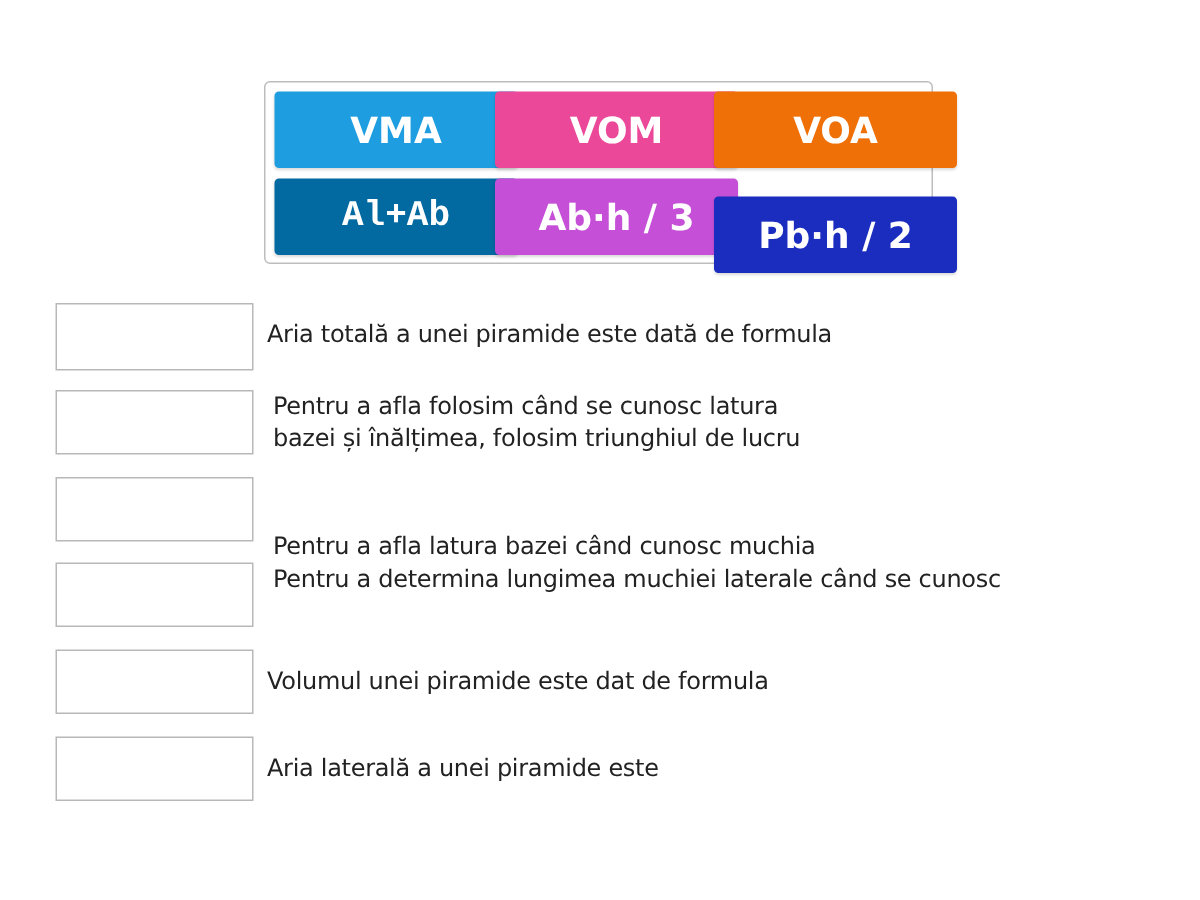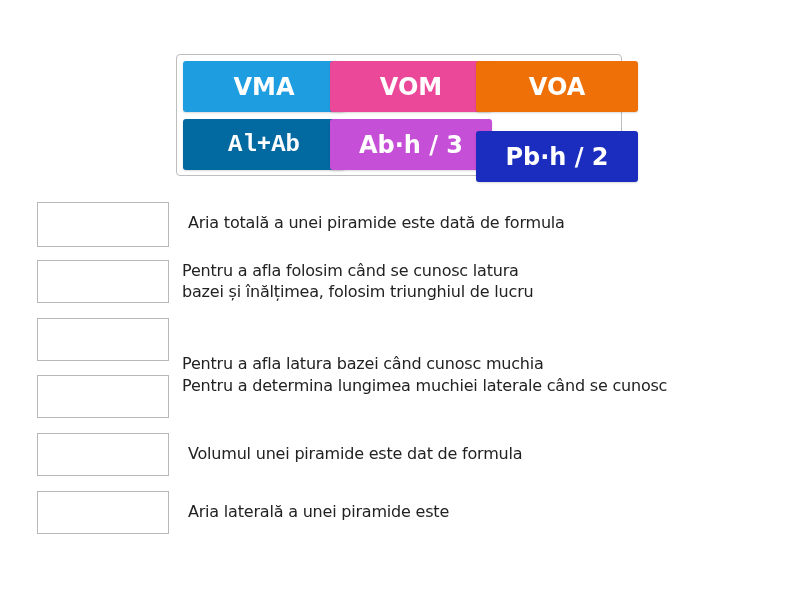--- a/index.html
+++ b/index.html
@@ -21,21 +21,21 @@
     font-family: "DejaVu Sans", sans-serif; font-weight: bold; font-size: 24px;
     letter-spacing: 0px; cursor: grab;
     box-shadow: 0 1px 2px rgba(0,0,0,0.15);
   }
   .row-item { position: absolute; left: 37px; }
   .dropbox {
     position: absolute; left: 0; width: 132px; height: 43px;
     border: 1px solid #b8b8b8; box-sizing: border-box; background: #fff;
   }
   .prompt {
-    position: absolute; left: 151px;
+    position: absolute; left: 141px;
     font-family: "DejaVu Sans", sans-serif; font-size: 16px;
     color: #222; line-height: 21px; white-space: nowrap;
     letter-spacing: -0.2px;
   }
 </style>
 </head>
 <body>
 
 <div class="tile-bank">
   <div class="tile" style="left: 6px; top: 6px; background: rgb(30, 158, 224);">VMA</div>

